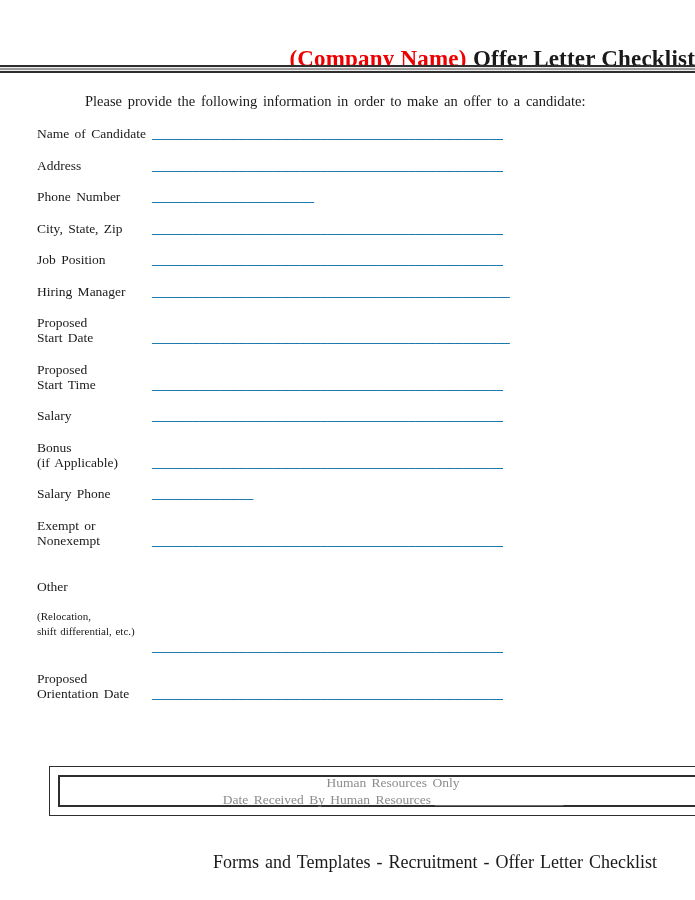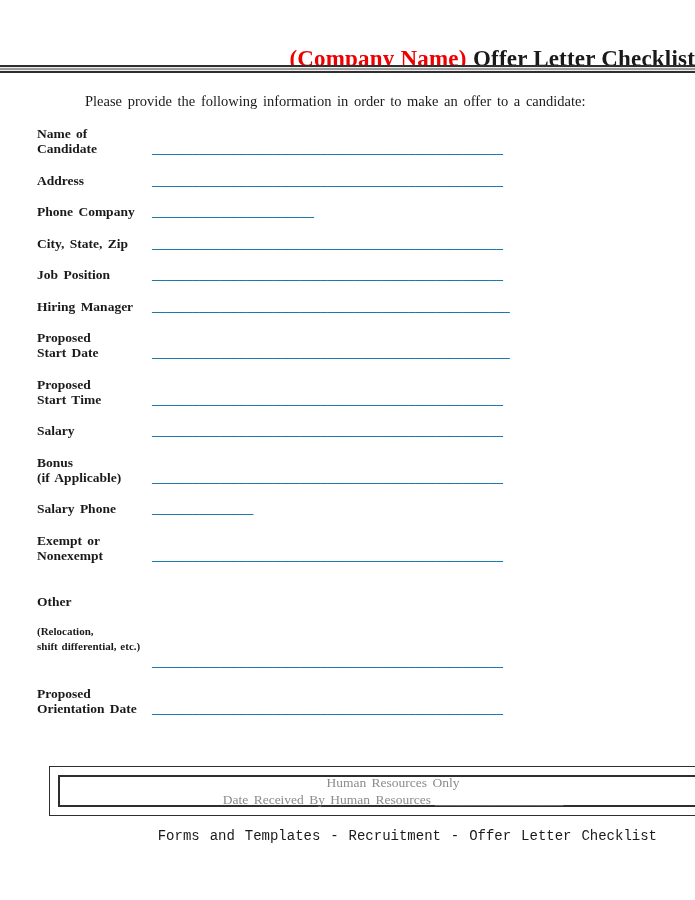--- a/index.html
+++ b/index.html
@@ -33,21 +33,21 @@
   .intro{
     position:absolute;top:93px;left:85px;
     font-size:14.5px;line-height:16px;word-spacing:2px;white-space:nowrap;
   }
 
   
   .fields{position:absolute;top:126px;left:37px;}
   .field-row{display:flex;align-items:flex-end;margin-bottom:16.5px;}
   .field-label{
     width:115px;flex:0 0 115px;
-    font-weight:bold;font-size:13.5px;line-height:15px;
+    font-weight:normal;font-size:13.5px;line-height:15px;
     word-spacing:2px;white-space:pre-line;
   }
   .label-main{display:block;white-space:pre-line;}
   .label-sub{display:block;white-space:pre-line;font-size:11px;line-height:15px;word-spacing:1px;}
   .field-line{
     font-weight:bold;font-size:13.5px;line-height:15px;
     white-space:pre;letter-spacing:0;color:#0369a1;
   }
 
   
@@ -57,22 +57,22 @@
   }
   .hr-box-inner{
     border:2px solid #2e2e2e;height:100%;box-sizing:border-box;
     display:flex;flex-direction:column;justify-content:center;
     text-align:center;color:#8c8c8c;font-size:13.5px;line-height:17px;word-spacing:2px;
   }
   .hr-box-inner .blank{margin-left:4px;}
 
   
   .footer{
-    position:absolute;top:828px;right:38px;
-    font-size:14px;word-spacing:1.5px;white-space:nowrap;font-family:Liberation Mono, monospace;
+    position:absolute;top:852px;right:38px;
+    font-size:18px;word-spacing:1.5px;white-space:nowrap;
   }
 </style>
 </head>
 <body>
 
 <div class="page">
 
   <h1 class="title"><span class="company">(Company Name)</span><span class="rest">Offer Letter Checklist</span></h1>
 
   <div class="title-rule"></div>
@@ -85,21 +85,21 @@
       <div class="field-label">Name of Candidate</div>
       <div class="field-line">____________________________________________________</div>
     </div>
 
     <div class="field-row">
       <div class="field-label">Address</div>
       <div class="field-line">____________________________________________________</div>
     </div>
 
     <div class="field-row">
-      <div class="field-label">Phone Company</div>
+      <div class="field-label">Phone Number</div>
       <div class="field-line">________________________</div>
     </div>
 
     <div class="field-row">
       <div class="field-label">City, State, Zip</div>
       <div class="field-line">____________________________________________________</div>
     </div>
 
     <div class="field-row">
       <div class="field-label">Job Position</div>

